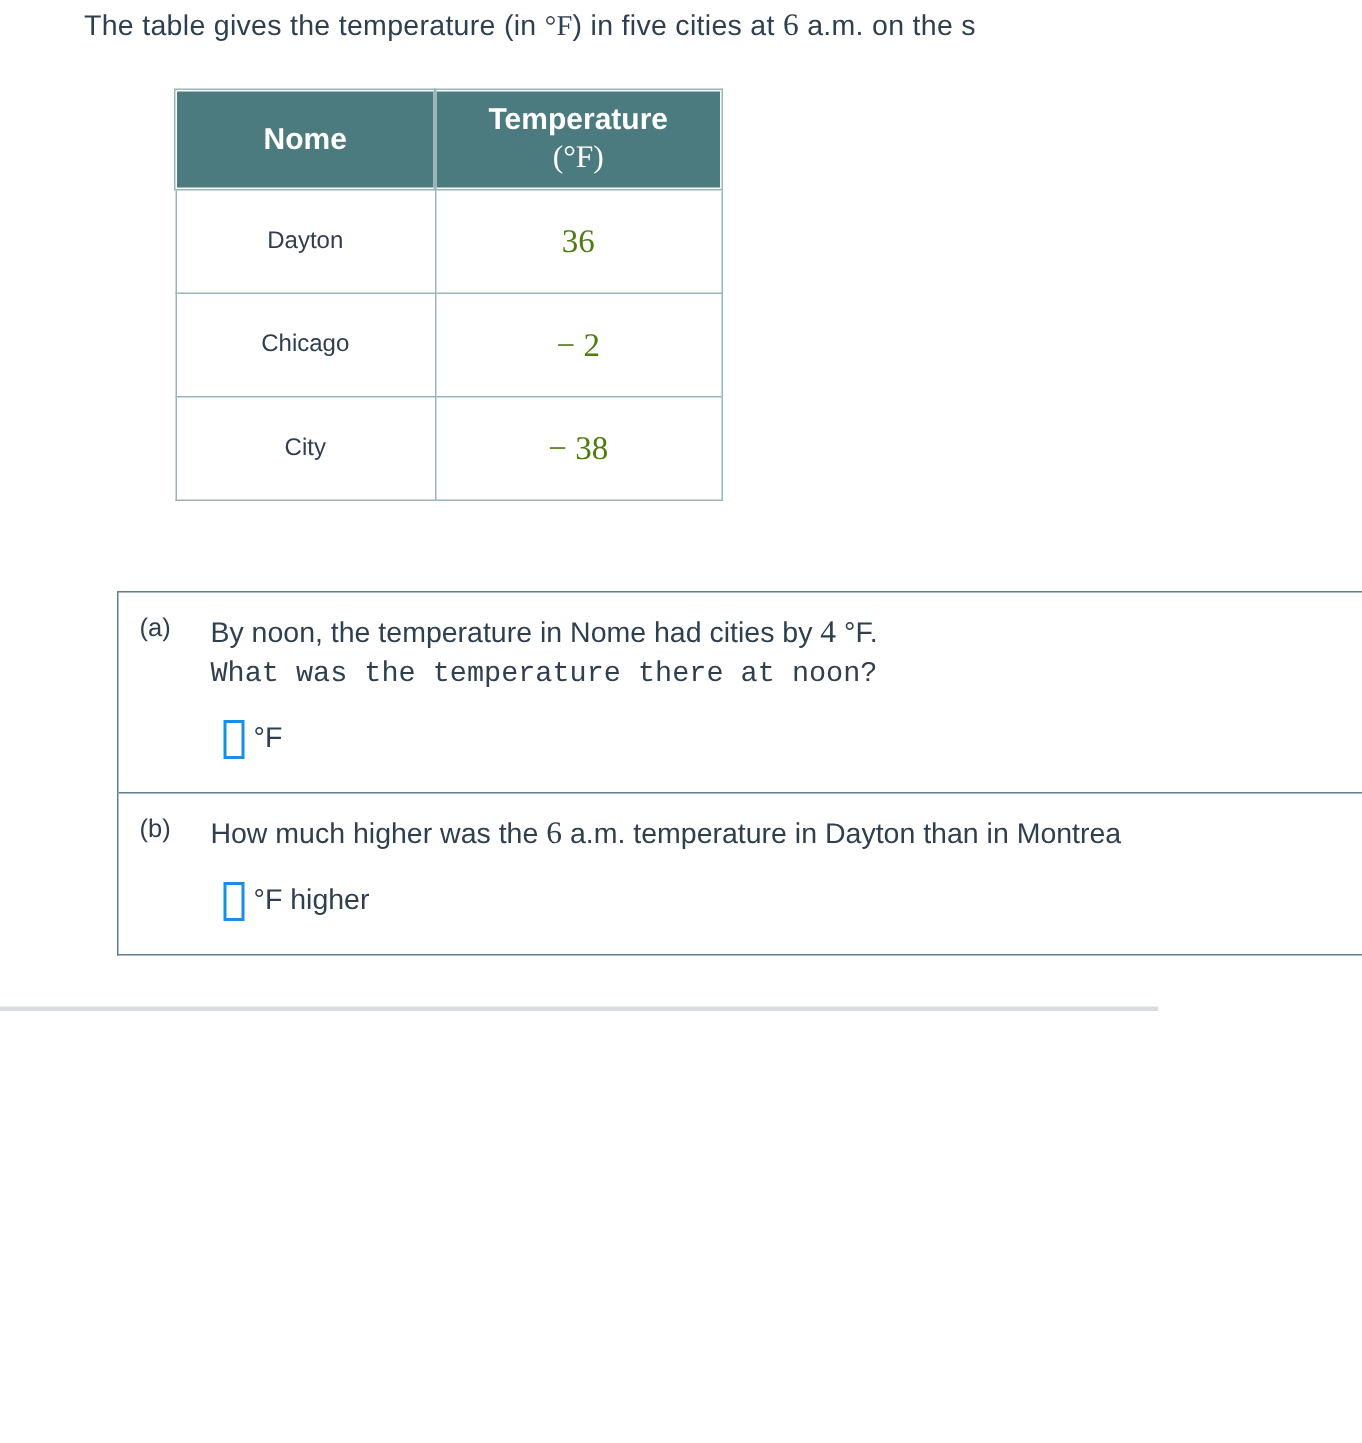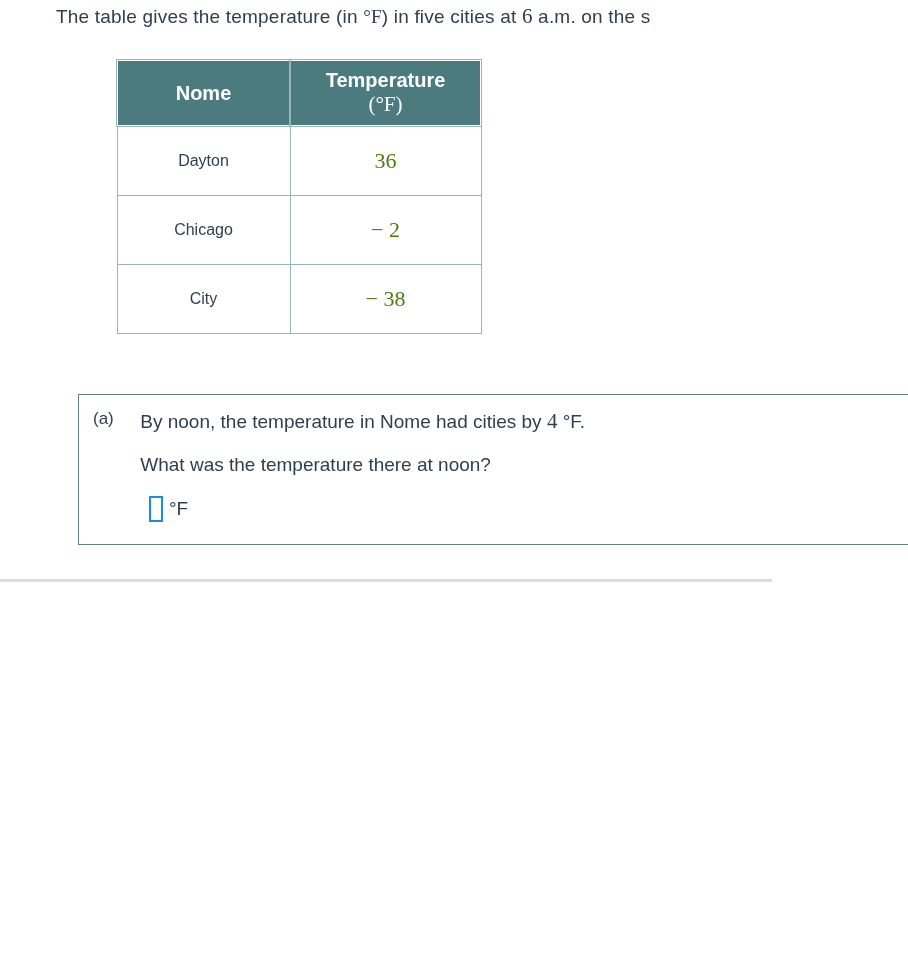--- a/index.html
+++ b/index.html
@@ -102,21 +102,22 @@
     width: 42px;
     padding-top: 0px;
   }
   .part-body {
     display: inline-block;
     vertical-align: top;
     white-space: nowrap;
   }
   .part-body .line2 {
     display: block;
-    margin-top: 20px;
+    margin-top: 4px;
+    font-family: Liberation Mono, monospace;
   }
   .serif-num {
     font-family: Georgia, 'Times New Roman', serif;
     font-size: 21px;
   }
   .answer-line {
     margin: 20px 0 0 56px;
     display: flex;
     align-items: center;
     gap: 6px;
@@ -181,18 +182,28 @@
       <span class="part-body">
         <span>By noon, the temperature in Nome had cities by </span><span class="serif-num">4</span><span> °F.</span>
         <span class="line2">What was the temperature there at noon?</span>
       </span>
       <div class="answer-line">
         <span class="input-box"></span>
         <span>°F</span>
       </div>
     </div>
 
+    <div class="part">
+      <span class="part-label">(b)</span>
+      <span class="part-body">
+        <span>How much higher was the </span><span class="serif-num">6</span><span> a.m. temperature in Dayton than in Montrea</span>
+      </span>
+      <div class="answer-line">
+        <span class="input-box"></span>
+        <span>°F higher</span>
+      </div>
+    </div>
 
   </div>
 
   <div class="footer-rule"></div>
 
 </div>
 
 </body></html>

